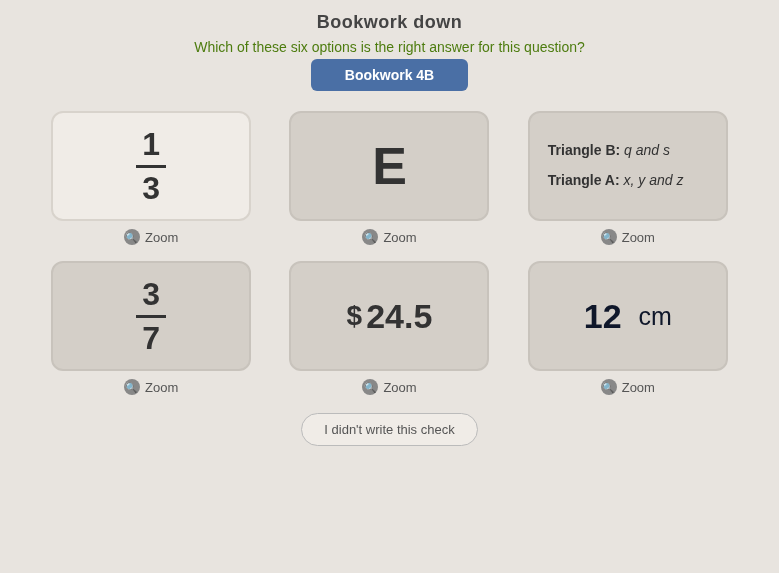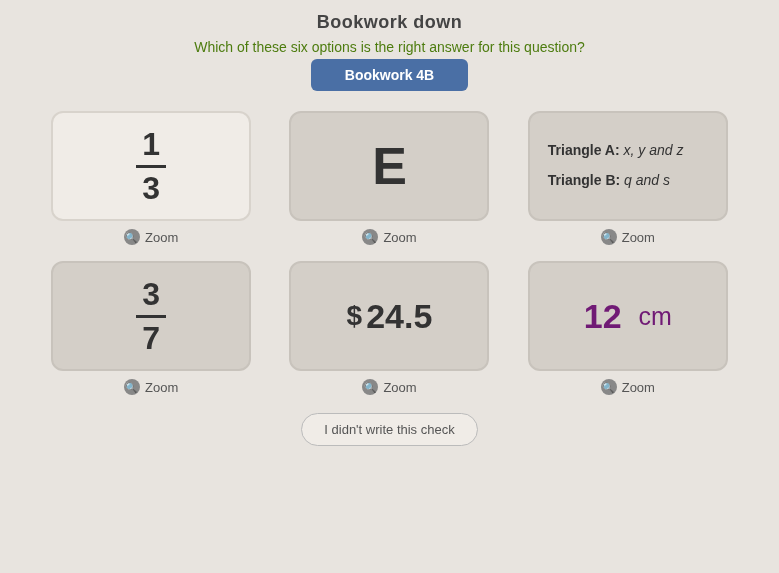--- a/index.html
+++ b/index.html
@@ -112,21 +112,21 @@
       display: flex;
       align-items: center;
       gap: 4px;
     }
     .dollar-sign {
       font-size: 28px;
     }
     .cm-value {
       font-size: 34px;
       font-weight: 700;
-      color: #701a75;
+      color: #0f172a;
       display: flex;
       align-items: center;
       gap: 17px;
     }
     .cm-unit {
       font-size: 25px;
       font-weight: 400;
       text-align: right;
     }
     .zoom-btn {
@@ -192,27 +192,27 @@
     <button class="zoom-btn">
       <div class="zoom-icon">🔍</div>
       <span>Zoom</span>
     </button>
   </div>
 
   <div class="option-wrapper">
     <div class="option-card" style="flex-direction:column; align-items:flex-start;">
       <div class="triangle-info">
         <div class="triangle-row">
+          <span class="triangle-label">Triangle B:</span>
+          <span class="triangle-value">q and s</span>
+        </div>
+        <div class="triangle-row">
           <span class="triangle-label">Triangle A:</span>
           <span class="triangle-value">x, y and z</span>
         </div>
-        <div class="triangle-row">
-          <span class="triangle-label">Triangle B:</span>
-          <span class="triangle-value">q and s</span>
-        </div>
       </div>
     </div>
     <button class="zoom-btn">
       <div class="zoom-icon">🔍</div>
       <span>Zoom</span>
     </button>
   </div>
 
   <div class="option-wrapper">
     <div class="option-card">

